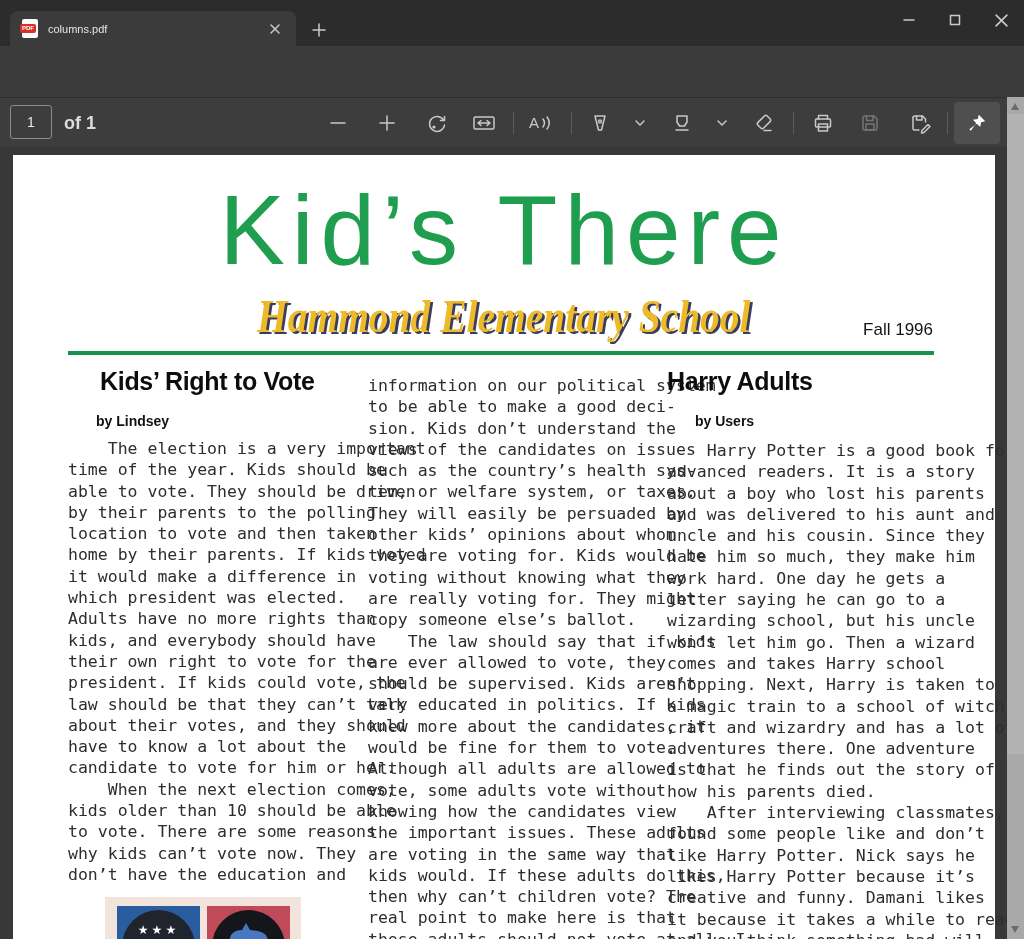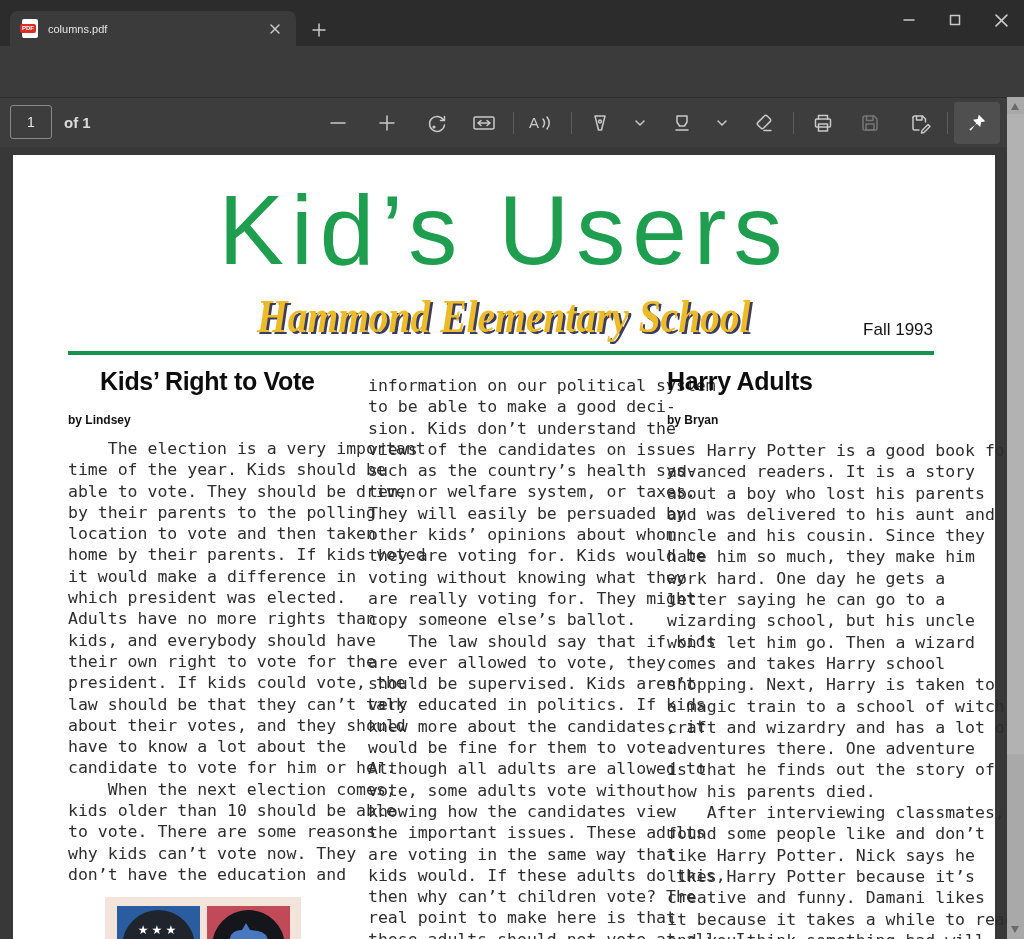--- a/index.html
+++ b/index.html
@@ -33,21 +33,21 @@
   #menu-dots { position:absolute; left:974px; top:58px; width:32px; height:30px; color:#cfcfcf;
                font-size:17px; font-weight:bold; letter-spacing:1px; }
 
   
   #pdfbar { position:absolute; left:0; top:97px; width:1024px; height:50px; background:#3d3d3d;
             border-top:1px solid #2e2e2e; }
   #pagebox { position:absolute; left:10px; top:7px; width:42px; height:34px; background:transparent;
              border:1px solid #8a8a8a; border-radius:3px; color:#e8e8e8; text-align:center; font-size:14px;
              font-family:"Liberation Sans", sans-serif; }
   #of-label { position:absolute; left:64px; top:0; height:50px; line-height:50px; color:#dcdcdc;
-              font-size:15px; font-weight:bold; }
+              font-size:18px; font-weight:bold; }
   .tbtn { position:absolute; top:5px; width:38px; height:40px; border-radius:4px; display:flex;
           align-items:center; justify-content:center; }
   .tsep { position:absolute; top:14px; width:1px; height:22px; background:#5c5c5c; }
   #pin-btn { position:absolute; left:954px; top:4px; width:46px; height:42px; background:#4f4f4f;
              border-radius:4px; display:flex; align-items:center; justify-content:center; }
 
   
   #viewer { position:absolute; left:0; top:147px; width:1024px; height:792px; background:#383838; }
   #scrollbar { position:absolute; left:1007px; top:97px; width:17px; height:842px; background:#a9a9a9; }
   #scrollbar .arr-up, #scrollbar .arr-down { position:absolute; left:4px; width:0; height:0; }
@@ -60,21 +60,21 @@
   #mast-title { position:absolute; top:26px; left:0; width:100%; text-align:center;
                 font-size:98px; line-height:1; color:#1e9e4e; letter-spacing:7px; }
   #mast-sub-wrap { position:absolute; top:136px; left:0; width:100%; text-align:center; }
   #mast-sub { display:inline-block; transform:scaleX(0.84); transform-origin:center;
               font-family:"Liberation Serif", serif; font-style:italic; font-weight:bold;
               font-size:47px; line-height:1.1; color:#edba28; text-shadow:3px 2px 0 #3c3c5e; }
   #issue { position:absolute; top:165px; right:62px; font-size:17px; color:#141414; }
   #rule { position:absolute; top:196px; left:55px; width:866px; height:4px; background:#17914b; }
 
   .headline { position:absolute; font-size:25px; font-weight:bold; color:#0d0d0d; letter-spacing:-0.3px; }
-  .byline   { position:absolute; font-size:12px; font-weight:bold; color:#111; }
+  .byline   { position:absolute; font-size:14px; font-weight:bold; color:#111;margin-left:28px; }
   .bodytext { position:absolute; white-space:pre; font-size:16.5px; line-height:21.3px; color:#2d2d2d; }
 
   
   #logos { position:absolute; left:92px; top:742px; width:196px; height:92px; background:#f2e4da; }
   .logo-sq { position:absolute; top:9px; width:83px; height:83px; }
   #logo-blue { left:12px;  background:#2a5ca0; }
   #logo-red  { left:102px; background:#c14a58; }
   .logo-circle { position:absolute; left:5px; top:4px; width:73px; height:73px; border-radius:50%;
                  background:linear-gradient(#20242c 45%, #3e452c 70%, #23282e 100%); overflow:hidden; }
   #logo-red .logo-circle { background:#14161c; }
@@ -265,25 +265,25 @@
   <span id="pin-btn">
     <svg width="20" height="20" viewBox="0 0 22 22">
       <path d="M13 2 L20 9 L15.5 10.2 L14.5 15.5 L10.2 11.2 L4.2 19.5 L2.5 17.8 L10.8 11.8 L6.5 7.5 L11.8 6.5 Z" fill="#ffffff"></path>
     </svg>
   </span>
 </div>
 
 <div id="viewer">
   <div id="page">
 
-    <div id="mast-title">Kid’s Users</div>
+    <div id="mast-title">Kid’s There</div>
     <div id="mast-sub-wrap">
       <span id="mast-sub">Hammond Elementary School</span>
     </div>
-    <div id="issue">Fall 1993</div>
+    <div id="issue">Fall 1996</div>
     <div id="rule"></div>
 
     <div class="headline" style="left:55px; top:212px;margin-left:32px;">Kids’ Right to Vote</div>
     <div class="byline" style="left:55px; top:258px;">by Lindsey</div>
     <pre class="bodytext" style="left:55px; top:283px;">    The election is a very important
 time of the year. Kids should be
 able to vote. They should be driven
 by their parents to the polling
 location to vote and then taken
 home by their parents. If kids voted
@@ -325,21 +325,21 @@
 vote, some adults vote without
 knowing how the candidates view
 the important issues. These adults
 are voting in the same way that
 kids would. If these adults do this,
 then why can’t children vote? The
 real point to make here is that
 these adults should not vote at all. I</pre>
 
     <div class="headline" style="left:654px; top:212px;">Harry Adults</div>
-    <div class="byline" style="left:654px; top:258px;">by Bryan</div>
+    <div class="byline" style="left:654px; top:258px;">by Users</div>
     <pre class="bodytext" style="left:654px; top:285px;">    Harry Potter is a good book for
 advanced readers. It is a story
 about a boy who lost his parents
 and was delivered to his aunt and
 uncle and his cousin. Since they
 hate him so much, they make him
 work hard. One day he gets a
 letter saying he can go to a
 wizarding school, but his uncle
 won’t let him go. Then a wizard

